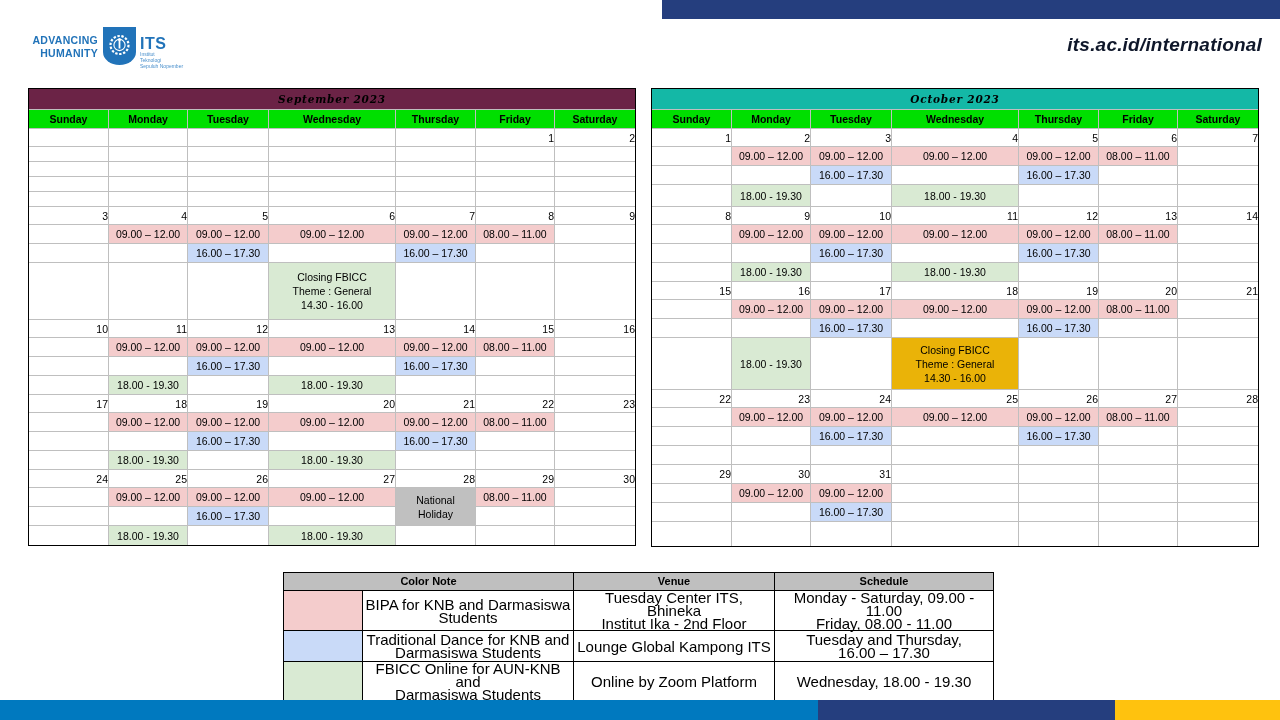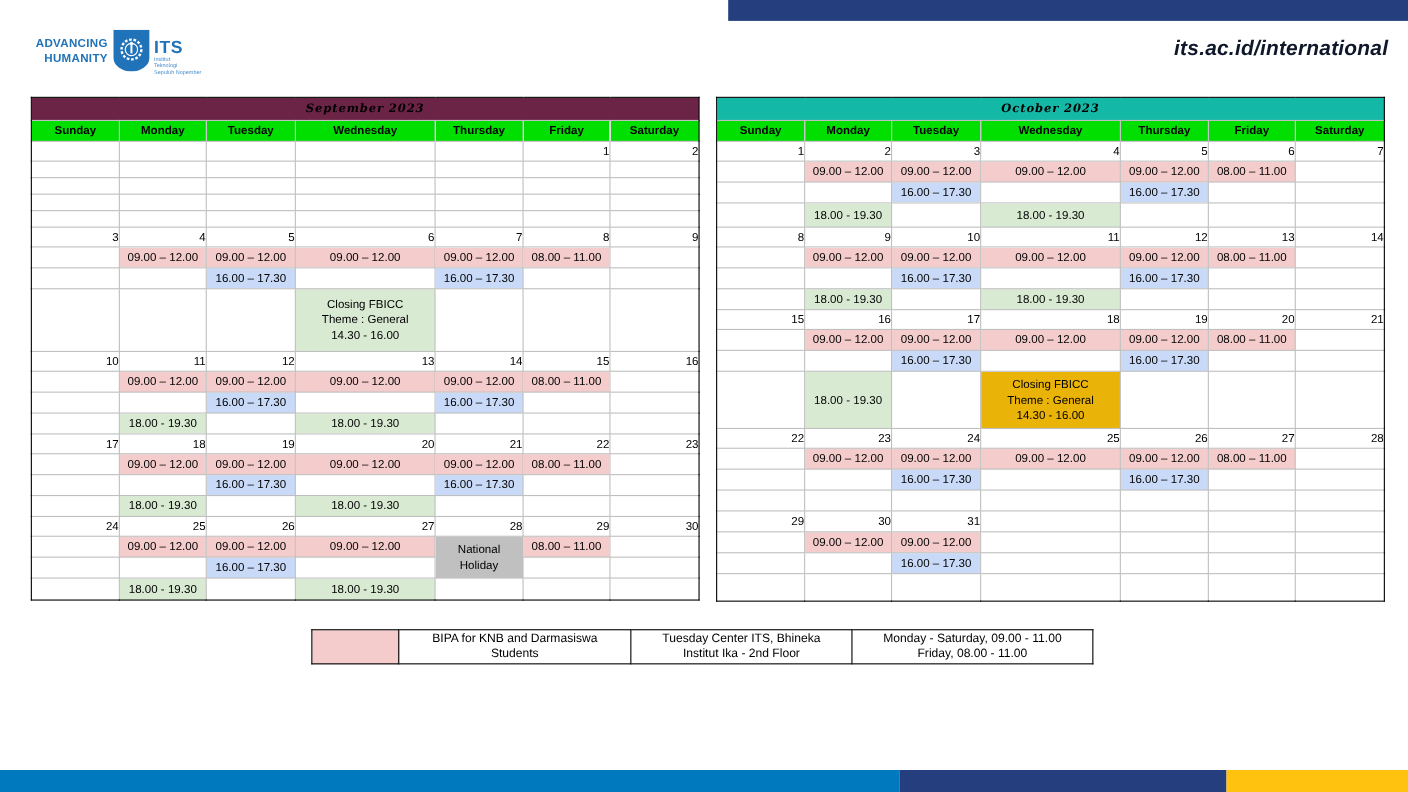--- a/index.html
+++ b/index.html
@@ -25,21 +25,21 @@
                font-family:"DejaVu Serif","Liberation Serif",serif;
                font-style:italic;font-weight:bold;font-size:15px;letter-spacing:.8px;}
   td.cal-day{text-align:center;font-weight:bold;font-size:11px;}
   td.date{text-align:right;padding-right:3px;font-size:11px;}
   td.sched{text-align:center;white-space:nowrap;line-height:14px;}
   #cal-sep{left:28px;top:88px;}
   #cal-oct{left:651px;top:88px;}
   
   table.legend{border-collapse:collapse;table-layout:fixed;position:absolute;left:283px;top:572px;
                border:1px solid #000;}
-  table.legend td,table.legend th{border:1px solid #000;font-size:11px;color:#000;
+  table.legend td,table.legend th{border:1px solid #000;font-size:15px;color:#000;
                text-align:center;vertical-align:middle;padding:0 2px;line-height:13px;}
   table.legend th{background:#BFBFBF;font-size:11px;font-weight:bold;}
 </style>
 </head>
 <body>
 
 <div id="slide">
 
   <div class="bar" id="top-bar" style="left: 662px; top: 0px; width: 618px; height: 19px; background: rgb(37, 62, 126);"></div>
 
@@ -499,35 +499,61 @@
 
   <div id="legend-mount">
       <table class="legend">
         <colgroup>
           <col style="width: 79px;">
           <col style="width: 211px;">
           <col style="width: 201px;">
           <col style="width: 219px;">
         </colgroup>
         <tbody>
+          <tr style="height: 18px;">
+            <th colspan="2">Color Note</th>
+            <th>Venue</th>
+            <th>Schedule</th>
+          </tr>
           <tr style="height: 31px;">
             <td style="background: rgb(244, 204, 204);"></td>
             <td>
               <div>BIPA for KNB and Darmasiswa</div>
               <div>Students</div>
             </td>
             <td>
               <div>Tuesday Center ITS, Bhineka</div>
               <div>Institut Ika - 2nd Floor</div>
             </td>
             <td>
               <div>Monday - Saturday, 09.00 - 11.00</div>
               <div>Friday, 08.00 - 11.00</div>
             </td>
           </tr>
+          <tr style="height: 31px;">
+            <td style="background: rgb(201, 218, 248);"></td>
+            <td>
+              <div>Traditional Dance for KNB and</div>
+              <div>Darmasiswa Students</div>
+            </td>
+            <td>Lounge Global Kampong ITS</td>
+            <td>
+              <div>Tuesday and Thursday,</div>
+              <div>16.00 – 17.30</div>
+            </td>
+          </tr>
+          <tr style="height: 25px;">
+            <td style="background: rgb(217, 234, 211);"></td>
+            <td>
+              <div>FBICC Online for AUN-KNB and</div>
+              <div>Darmasiswa Students</div>
+            </td>
+            <td>Online by Zoom Platform</td>
+            <td>Wednesday, 18.00 - 19.30</td>
+          </tr>
         </tbody>
       </table>
     </div>
 
   <div class="bar" id="bottom-bar-blue" style="left: 0px; top: 700px; width: 818px; height: 20px; background: rgb(0, 121, 191);"></div>
   <div class="bar" id="bottom-bar-navy" style="left: 818px; top: 700px; width: 297px; height: 20px; background: rgb(37, 62, 126);"></div>
   <div class="bar" id="bottom-bar-yellow" style="left: 1115px; top: 700px; width: 165px; height: 20px; background: rgb(255, 194, 14);"></div>
 </div>
 
 </body></html>

